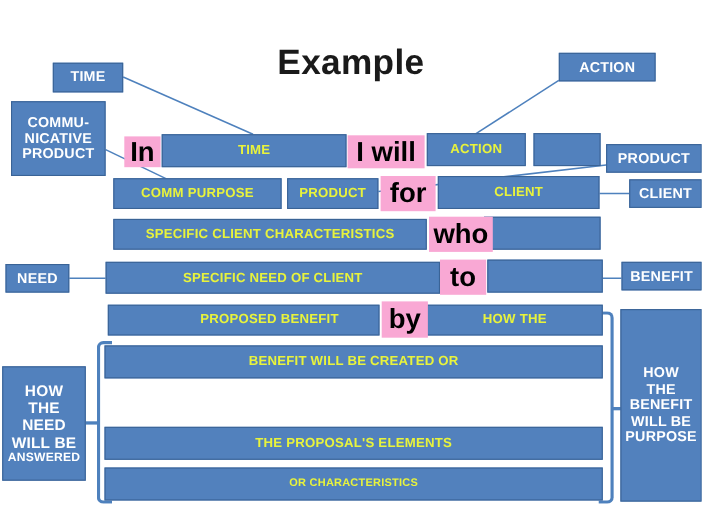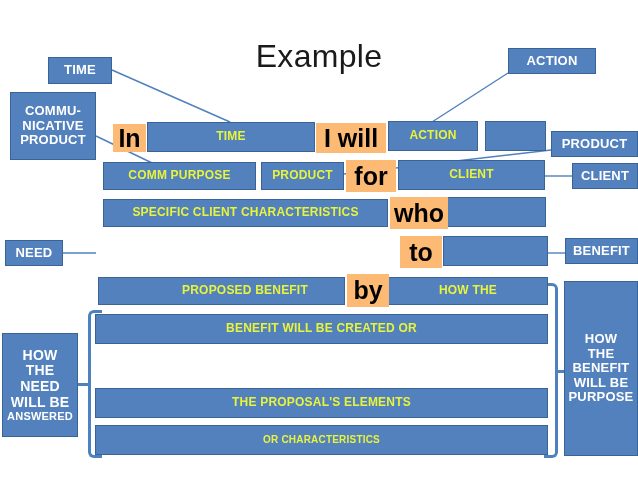--- a/index.html
+++ b/index.html
@@ -33,37 +33,37 @@
   }
   .box.yellow { color: #E8F33C; }
   .box.white  { color: #FFFFFF; }
   .box.empty  { color: transparent; }
 
   
   .word {
     position: absolute;
     color: #000000;
     font-weight: bold;
-    background: #fdba74;
+    background: #f9a8d4;
     display: flex;
     align-items: center;
     justify-content: center;
     z-index: 5;
     line-height: 1;
   }
 
   
   #title {
     position: absolute;
     left: 0;
     top: 38px;
     width: 638px;
     text-align: center;
     font-size: 32px;
-    font-weight: normal;
+    font-weight: bold;
     color: #1a1a1a;
     z-index: 6;
     letter-spacing: 0.3px;
   }
 
   
   #connectors {
     position: absolute;
     left: 0; top: 0;
     width: 638px; height: 479px;
@@ -150,20 +150,21 @@
   <div class="box white" style="left:572px; top:163px; width:66px; height:26px; font-size:13px;">CLIENT</div>
 
   <div class="box yellow" style="left:103px; top:199px; width:285px; height:28px; font-size:12px;">SPECIFIC CLIENT CHARACTERISTICS</div>
 
   <div class="word" style="left:390px; top:197px; width:58px; height:32px; font-size:25px;">who</div>
 
   <div class="box empty" style="left:440px; top:197px; width:106px; height:30px; font-size:12px;"></div>
 
   <div class="box white" style="left:5px; top:240px; width:58px; height:26px; font-size:13px;">NEED</div>
 
+  <div class="box yellow" style="left:96px; top:238px; width:304px; height:29px; font-size:12px;">SPECIFIC NEED OF CLIENT</div>
 
   <div class="word" style="left:400px; top:236px; width:42px; height:32px; font-size:25px;">to</div>
 
   <div class="box empty" style="left:443px; top:236px; width:105px; height:30px; font-size:12px;"></div>
 
   <div class="box white" style="left:565px; top:238px; width:73px; height:26px; font-size:13px;">BENEFIT</div>
 
   <div class="box yellow" style="left:98px; top:277px; width:247px; height:28px; font-size:12px;padding-left:47px;">PROPOSED BENEFIT</div>
 
   <div class="word" style="left:347px; top:274px; width:42px; height:33px; font-size:25px;">by</div>

